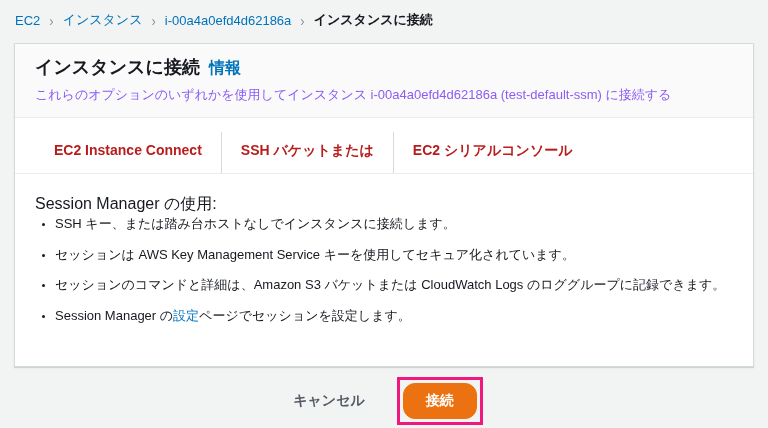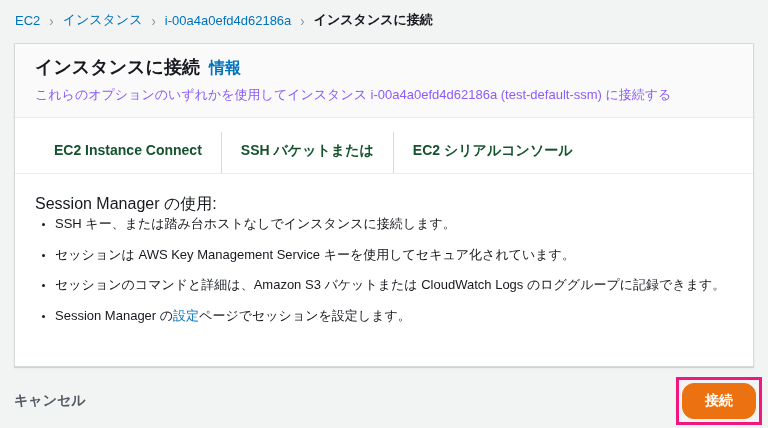--- a/index.html
+++ b/index.html
@@ -47,21 +47,21 @@
     display: flex;
     align-items: stretch;
     padding: 14px 20px 0 20px;
     border-bottom: 1px solid #eaeded;
   }
   .tab {
     position: relative;
     padding: 10px 19px 13px 19px;
     font-size: 14px;
     font-weight: 700;
-    color: #14532d;
+    color: #b91c1c;
     cursor: pointer;
     white-space: nowrap;
   }
   .tab + .tab { border-left: 1px solid #d5dbdb; }
   .tab.active { color: #0073bb; }
   .tab.active::after {
     content: "";
     position: absolute;
     left: 6px; right: 6px; bottom: -1px;
     height: 3px;
@@ -77,21 +77,21 @@
     color: #16191f;
     margin-bottom: 13px;
     line-height: 1.35;
   }
   .feature-list li::marker { font-size: 10px; color: #16191f; }
   .inline-link { color: #0073bb; cursor: pointer; }
 
   
   .footer {
     display: flex;
-    justify-content: space-between;
+    justify-content: center;
     align-items: center;
     gap: 18px;
     margin: 10px 6px 0 0;
   }
   .cancel-btn {
     background: none;
     border: none;
     font-family: inherit;
     font-size: 14px;
     font-weight: 700;

